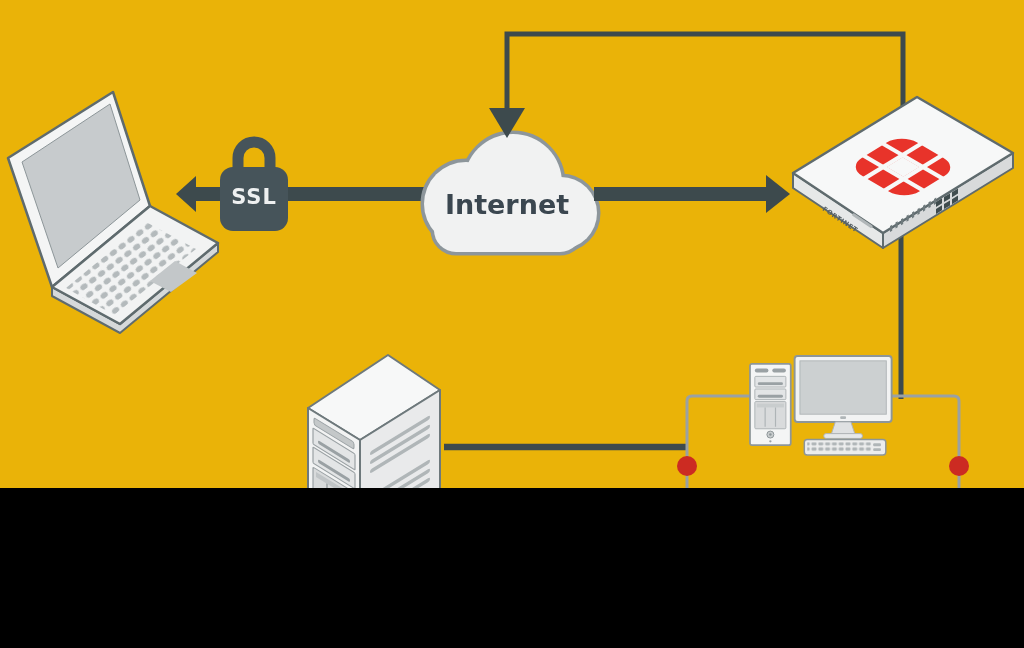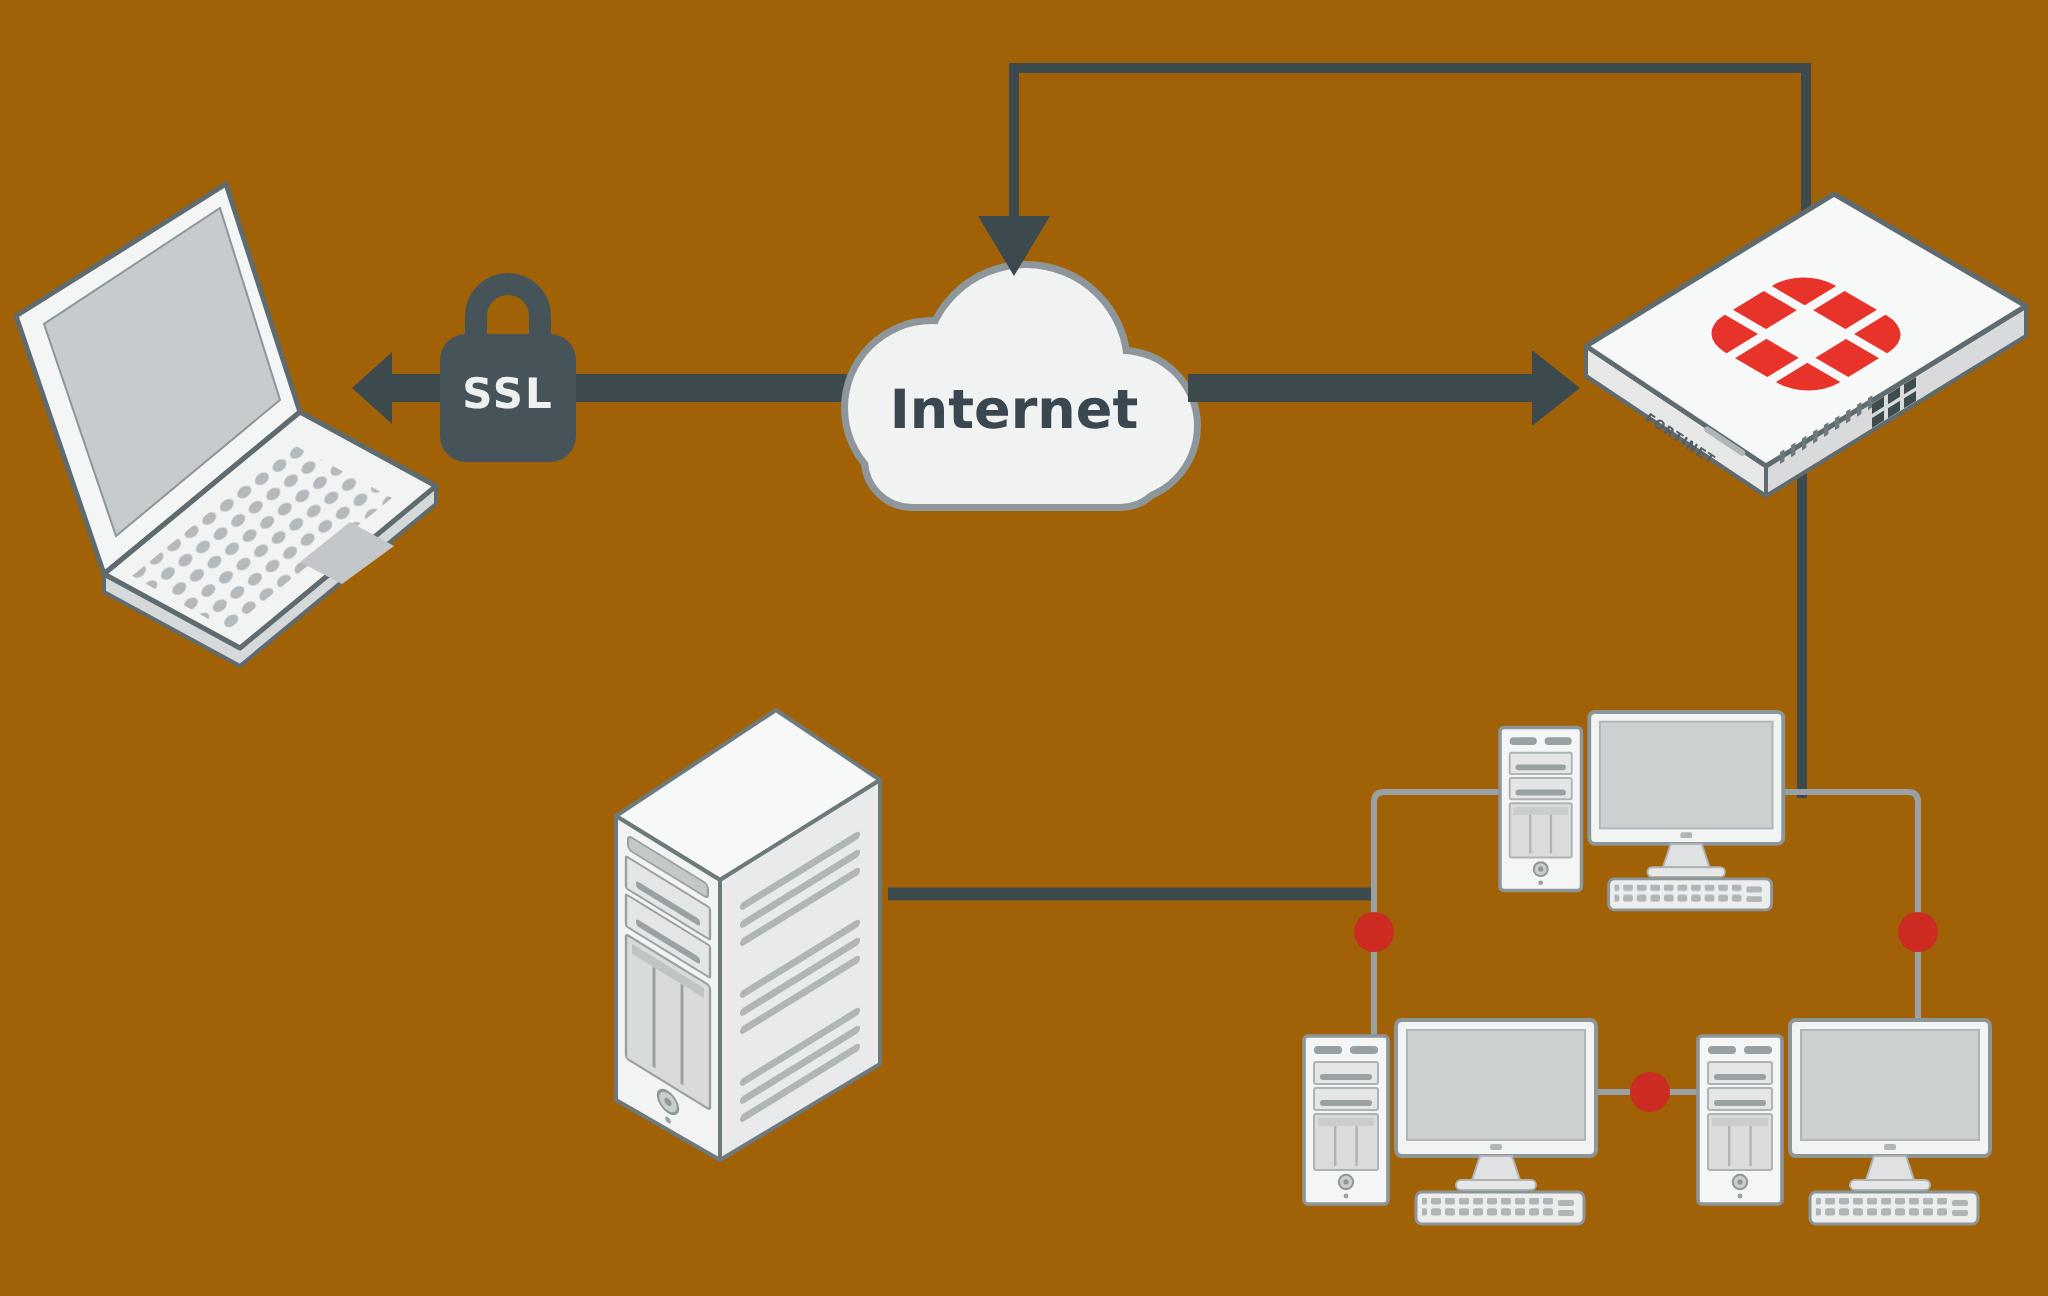--- a/index.html
+++ b/index.html
@@ -1,16 +1,16 @@
 <!DOCTYPE html>
 <html><head>
 <meta charset="utf-8">
 <style>
   html,body{margin:0;padding:0;background:#000;}
-  .stage{position:relative;width:1024px;height:648px;background:#a16207;overflow:hidden;
+  .stage{position:relative;width:1024px;height:488px;background:#eab308;overflow:hidden;
          font-family:"DejaVu Sans","Liberation Sans",sans-serif;}
   svg{display:block;}
   text{font-family:"DejaVu Sans","Liberation Sans",sans-serif;}
 </style>
 </head>
 <body>
 
 <div class="stage">
 <svg width="1024" height="648" viewBox="0 0 1024 648">
   <defs>

